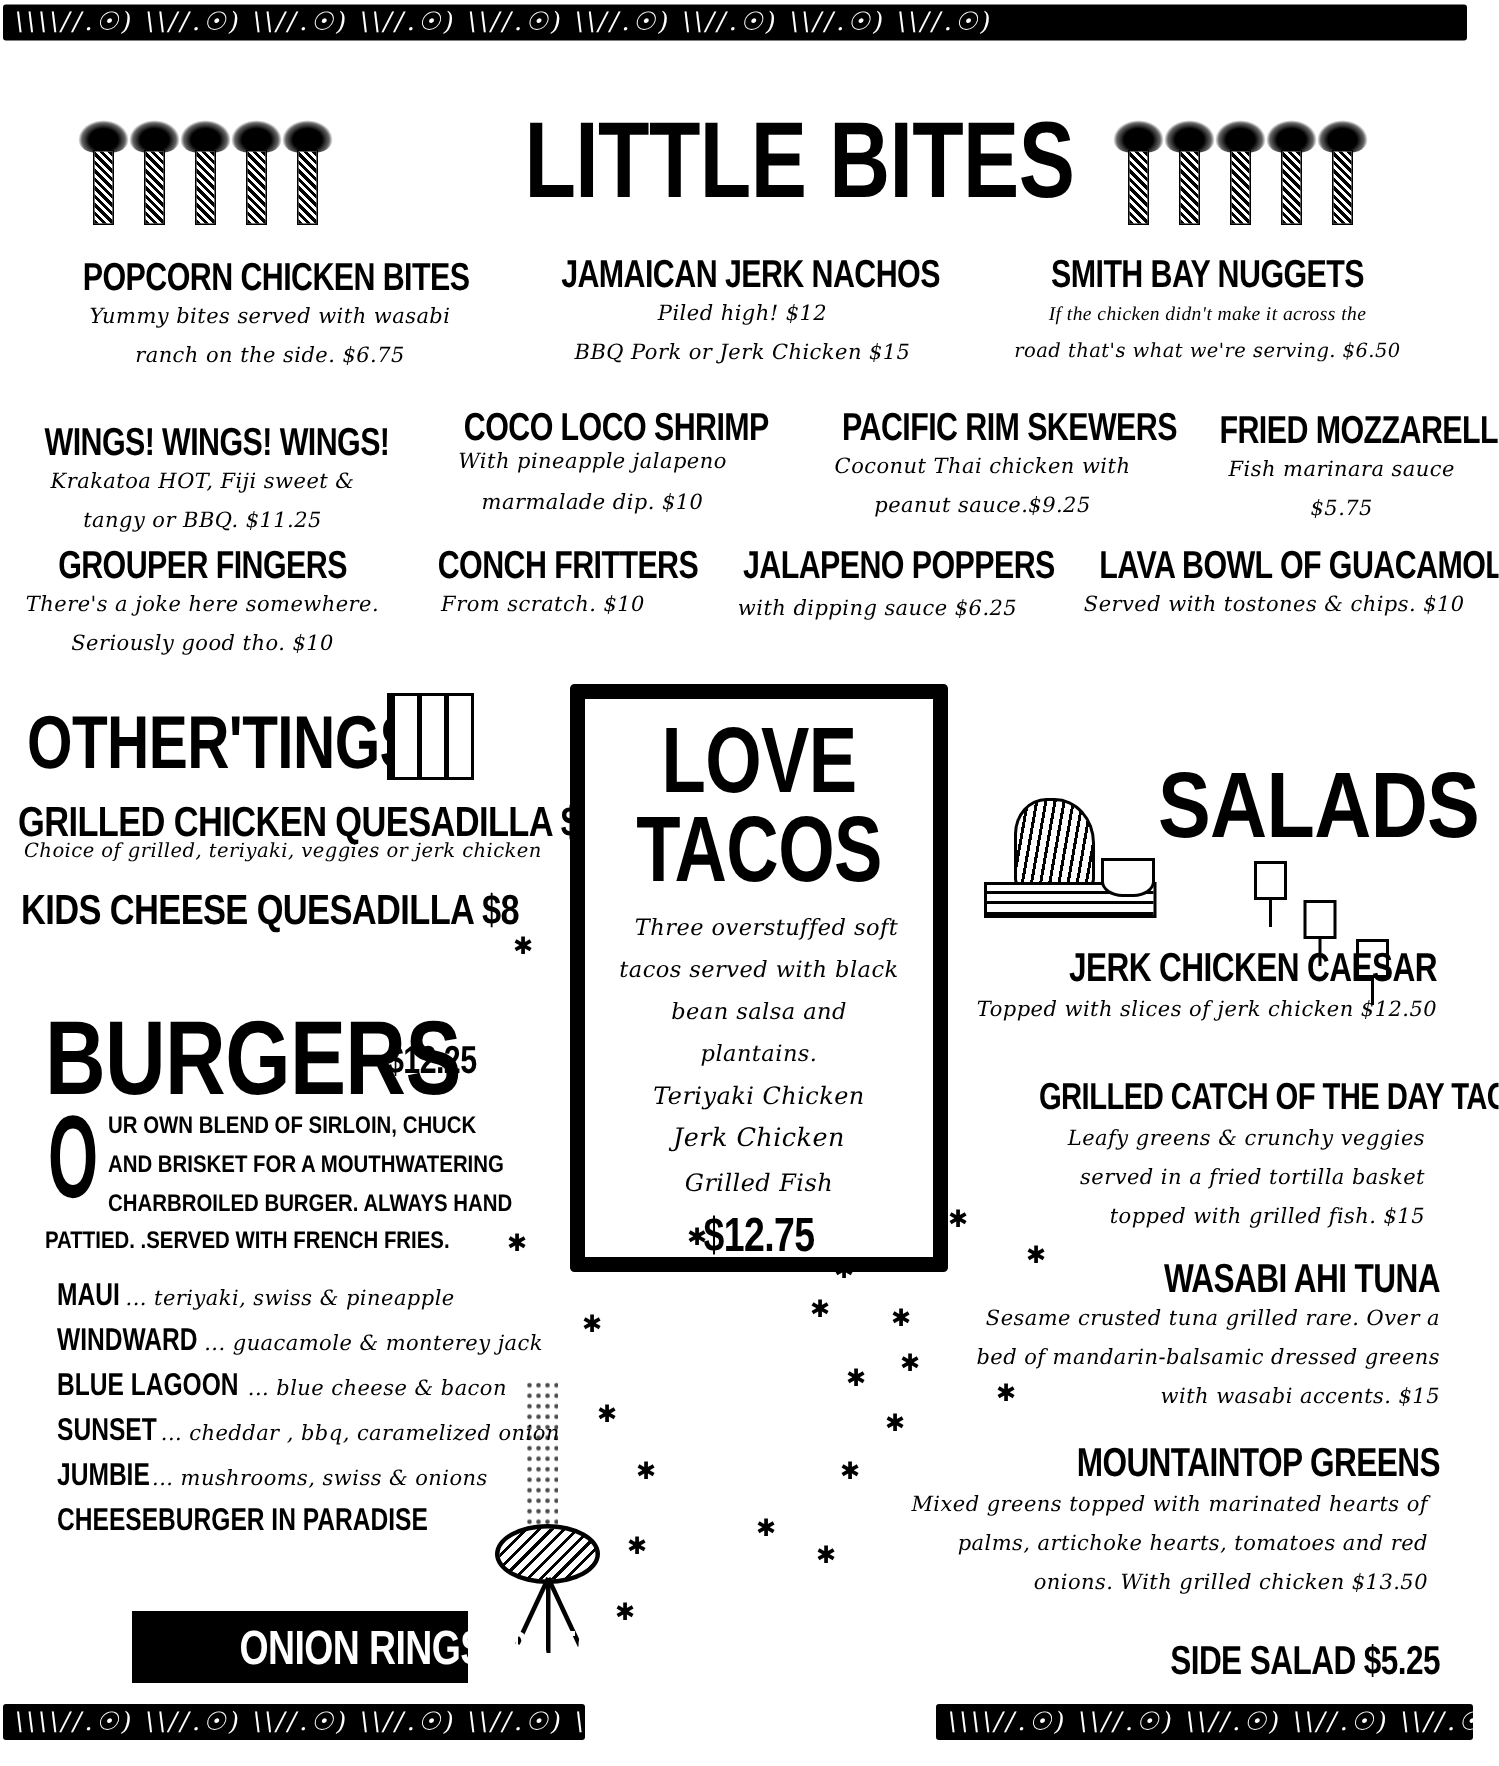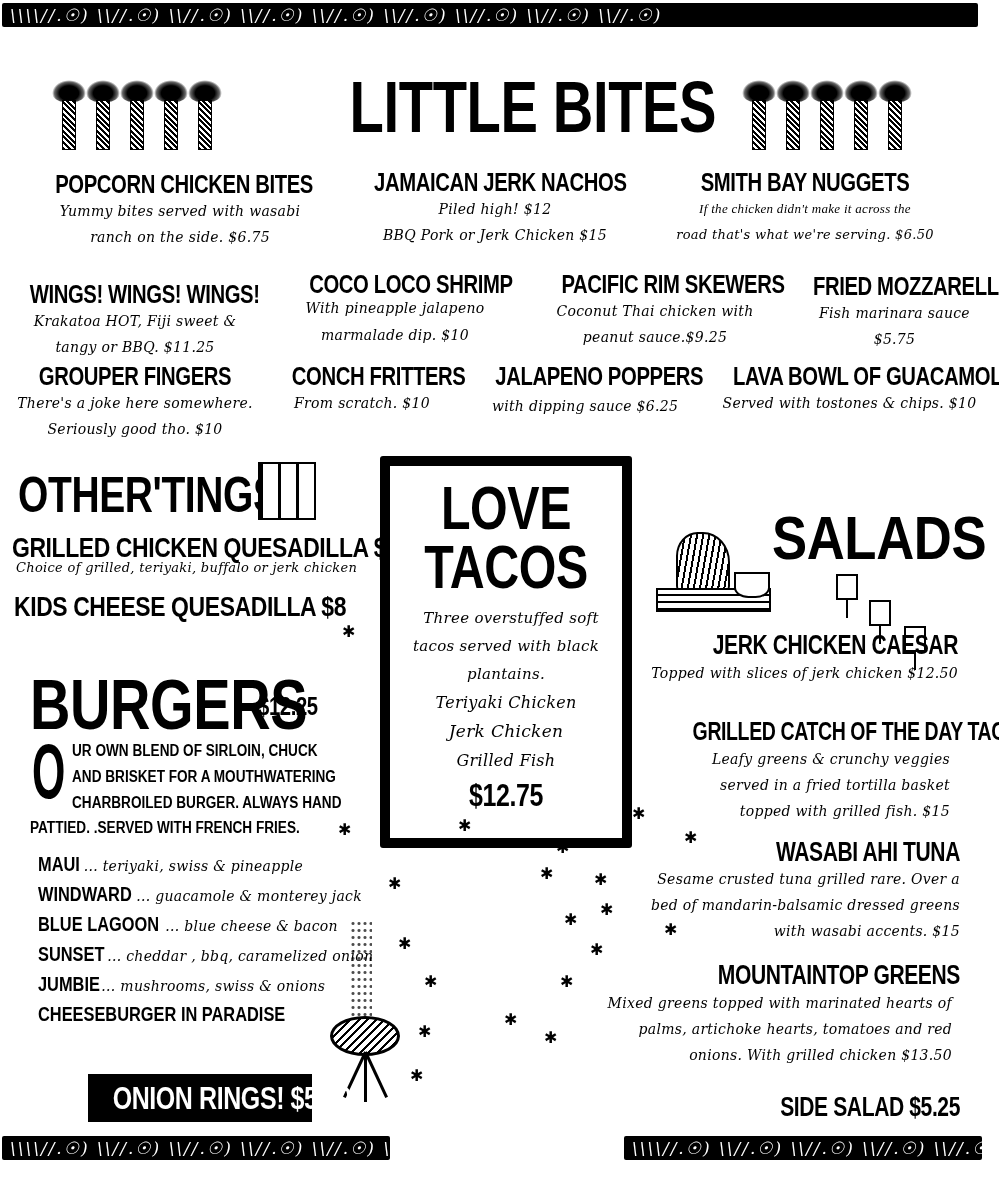--- a/index.html
+++ b/index.html
@@ -136,28 +136,29 @@
   <div class="desc" style="line-height:32px;">with dipping sauce $6.25</div>
 </div>
 <div class="abs center" style="left:700px; top:362px; width:299px;">
   <div class="head" style="font-size:26px; line-height:28px;">LAVA BOWL OF GUACAMOLE</div>
   <div class="desc">Served with tostones &amp; chips. $10</div>
 </div>
 
 <div class="abs head left" style="left:18px; top:470px; font-size:50px; line-height:50px;">OTHER'TINGS</div>
 <div class="abs" style="left:258px; top:462px; width:58px; height:58px; border:2px solid #000; background: repeating-linear-gradient(90deg,#000 0 3px,#fff 3px 18px);"></div>
 <div class="abs head left" style="left:12px; top:534px; font-size:28px; line-height:28px; transform: scaleX(0.82);">GRILLED CHICKEN QUESADILLA $11.75</div>
-<div class="abs desc" style="left:16px; top:558px; font-size:13px; line-height:20px;">Choice of grilled, teriyaki, buffalo or jerk chicken</div>
+<div class="abs desc" style="left:16px; top:558px; font-size:13px; line-height:20px;">Choice of grilled, teriyaki, veggies or jerk chicken</div>
 <div class="abs head left" style="left:14px; top:592px; font-size:28px; line-height:30px; transform: scaleX(0.82);">KIDS CHEESE QUESADILLA $8</div>
 
 <div class="abs taco-box" style="left:380px; top:456px; width:252px; height:392px;">
   <div class="center head" style="font-size:62px; line-height:60px; margin-top:12px;">LOVE</div>
   <div class="center head" style="font-size:62px; line-height:58px;">TACOS</div>
   <div class="center desc" style="font-size:15px; line-height:28px; margin-top:8px;padding-left:10px;">Three overstuffed soft</div>
   <div class="center desc" style="font-size:15px; line-height:28px;">tacos served with black</div>
+  <div class="center desc" style="font-size:15px; line-height:28px;">bean salsa and</div>
   <div class="center desc" style="font-size:15px; line-height:28px;">plantains.</div>
   <div class="center desc" style="font-size:16px; line-height:29px;">Teriyaki Chicken</div>
   <div class="center desc" style="font-size:17px; line-height:29px;">Jerk Chicken</div>
   <div class="center desc" style="font-size:16px; line-height:29px;">Grilled  Fish</div>
   <div class="center head" style="font-size:32px; line-height:40px;">$12.75</div>
 </div>
 
 <div class="abs" style="left:656px; top:528px; width:120px; height:86px;">
   <div style="position:absolute; left:20px; top:4px; width:54px; height:60px; border:2px solid #000; border-radius:40% 50% 10% 10%; background: repeating-linear-gradient(100deg,#000 0 2px,#fff 2px 6px);"></div>
   <div style="position:absolute; left:0; top:60px; width:115px; height:24px; border:2px solid #000; background: repeating-linear-gradient(0deg,#000 0 2px,#fff 2px 7px);"></div>
@@ -227,21 +228,21 @@
 </div>
 
 <div class="abs" style="left:326px; top:1016px; width:80px; height:80px;">
   <div class="grill" style="position:absolute; left:4px; top:0;"></div>
   <div class="leg" style="left:38px; top:36px; transform: rotate(25deg);"></div>
   <div class="leg" style="left:38px; top:36px; transform: rotate(-25deg);"></div>
   <div class="leg" style="left:38px; top:36px;"></div>
 </div>
 <div class="abs" style="left:350px; top:920px; width:22px; height:100px; background: radial-gradient(circle, #000 1px, transparent 2px) 0 0/6px 7px; opacity:0.7;"></div>
 
-<div class="abs onion head left" style="left:88px; top:1074px; width:224px; height:48px; transform:none;">
+<div class="abs onion head left" style="left:88px; top:1074px; width:224px; height:48px; transform:none;padding-left:47px;">
   <div class="head" style="color:#fff; font-size:32px; line-height:48px; text-align:center; width:224px;">ONION RINGS! $5.50</div>
 </div>
 
 <div class="abs ant" style="left:342px; top:624px;">✱</div>
 <div class="abs ant" style="left:338px; top:822px;">✱</div>
 <div class="abs ant" style="left:388px; top:876px;">✱</div>
 <div class="abs ant" style="left:398px; top:936px;">✱</div>
 <div class="abs ant" style="left:424px; top:974px;">✱</div>
 <div class="abs ant" style="left:418px; top:1024px;">✱</div>
 <div class="abs ant" style="left:410px; top:1068px;">✱</div>

